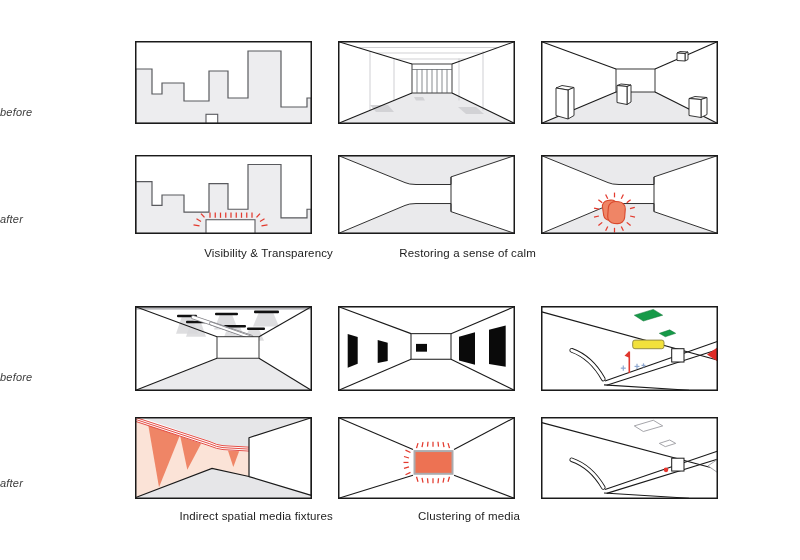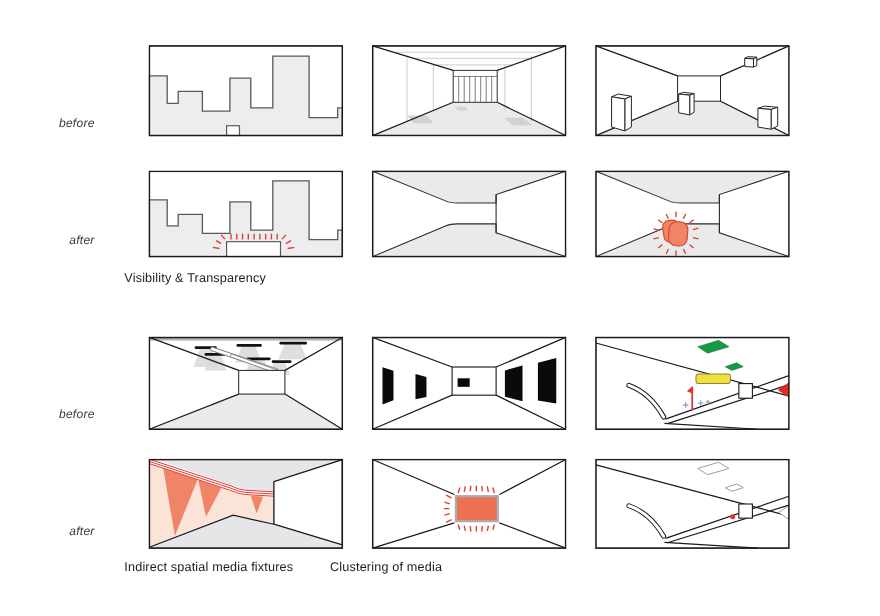--- a/index.html
+++ b/index.html
@@ -1,18 +1,18 @@
 <!DOCTYPE html>
 <html style="--accent-red: #E33A2E; --salmon: #EF8566; --salmon-light: #FBE3D7; --salmon-deep: #D9482C; --media-red: #ED7253; --panel-gray: #EAEAEC; --mid-gray: #D2D2D5; --bg-gray: #E6E6E8; --line-black: #1A1A1A; --skyline-gray: #EDEDEF; --skyline-stroke: #595A5E; --green: #169A48; --yellow: #F2E13C; --yellow-stroke: #8A8440; --blue-marker: #8FA8D0; --screen-black: #0A0A0A;"><head>
 <meta charset="utf-8">
 <style>
   html,body{margin:0;padding:0;background:#ffffff;}
   #stage{position:relative;width:800px;height:560px;background:#ffffff;font-family:"Liberation Sans",sans-serif;overflow:hidden;}
-  .row-label{position:absolute;left:0;width:86px;text-align:right;font-style:italic;font-size:11px;color:#3b3b3b;letter-spacing:.2px;}
-  .caption{position:absolute;width:220px;text-align:left;font-size:11.5px;color:#1c1c1c;letter-spacing:.15px;}
+  .row-label{position:absolute;left:0;width:86px;text-align:left;font-style:italic;font-size:11px;color:#3b3b3b;letter-spacing:.2px;}
+  .caption{position:absolute;width:220px;text-align:right;font-size:11.5px;color:#1c1c1c;letter-spacing:.15px;}
   .panel{position:absolute;width:177px;}
   .panel svg{display:block;width:100%;height:100%;}
   
   .bd{fill:none;stroke:var(--line-black);stroke-width:1.5;}
   .ln{stroke:var(--line-black);stroke-width:1.1;fill:none;}
   .thin{stroke:#555a5e;stroke-width:.7;fill:none;}
   .ceil{stroke:#bdbdc1;stroke-width:.7;fill:none;}
   .wallv{stroke:#cfcfd3;stroke-width:1;fill:none;}
   .sky{fill:var(--skyline-gray);stroke:var(--skyline-stroke);stroke-width:1.2;}
   .door{fill:#ffffff;stroke:var(--skyline-stroke);stroke-width:1.1;}
@@ -173,20 +173,21 @@
       </g>
       <g>
         <rect class="blob" x="62" y="47.5" width="15" height="21" rx="6" transform="rotate(-8 69.5 58)"></rect>
         <rect class="blob" x="67" y="49" width="17" height="23" rx="7" transform="rotate(4 75.5 60.5)"></rect>
       </g>
       <rect class="bd" x="0.75" y="0.75" width="175.5" height="81.5"></rect>
     </svg>
   </div>
 
   <div class="caption" style="left:113px;top:247px">Visibility &amp; Transparency</div>
+  <div class="caption" style="left:316px;top:247px">Restoring a sense of calm</div>
 
   <div class="panel" style="left:135px;top:306px;height:85px">
     <svg viewBox="0 0 177 83" preserveAspectRatio="none">
       <rect x="0" y="0" width="177" height="83" fill="#ffffff"></rect>
       <rect x="0.75" y="0.75" width="175.5" height="2.8" fill="#b6b6ba"></rect>
       <path class="floor" d="M0.75,82.25 L82,51 L124,51 L176.25,82.25 Z"></path>
       <g>
         <path class="cone" d="M47,10 L57,10 L63,27 L41,27 Z"></path>
         <path class="cone" d="M85,8 L97,8 L103,23 L79,23 Z"></path>
         <path class="cone" d="M124,6 L138,6 L144,20 L118,20 Z"></path>

